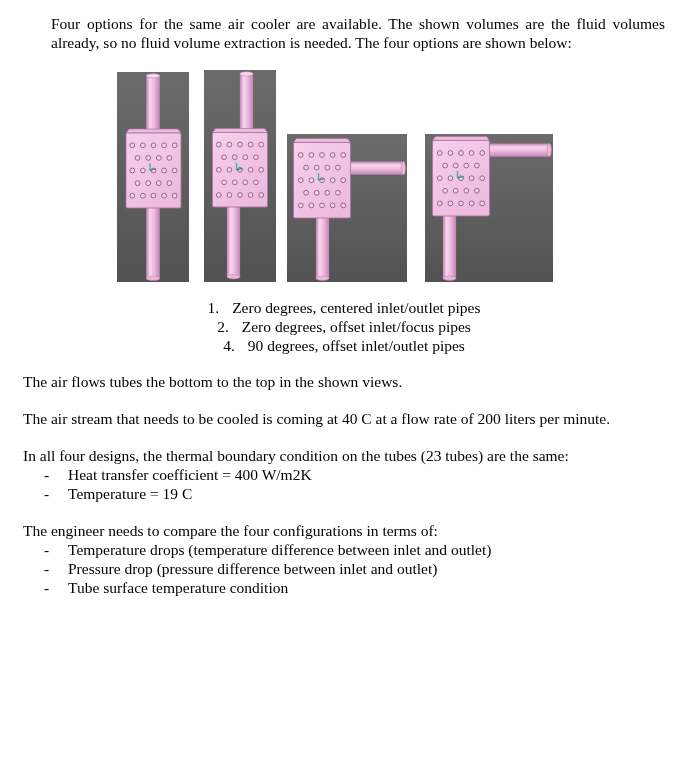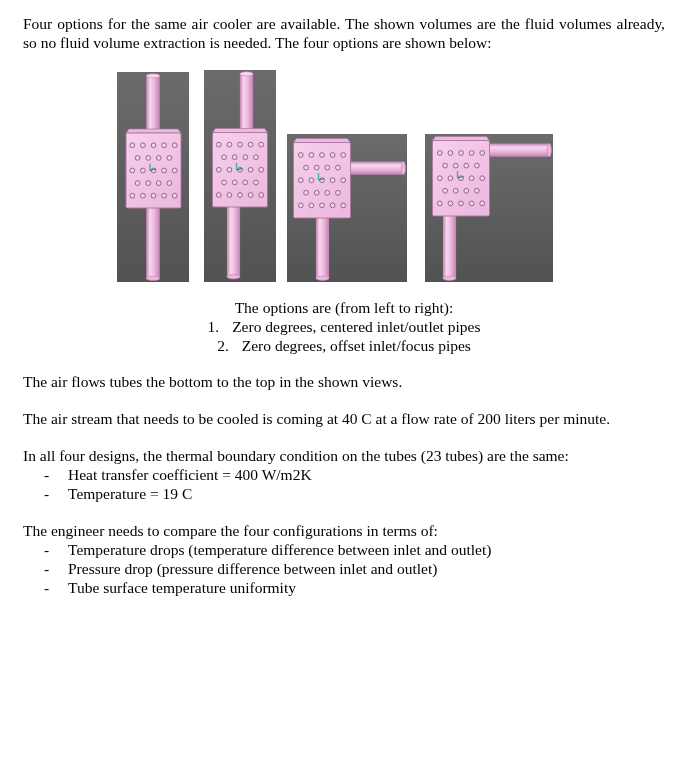--- a/index.html
+++ b/index.html
@@ -8,21 +8,21 @@
     height: 779px;
     overflow: hidden;
     background: var(--page-bg, #ffffff);
     color: var(--text, #000000);
     font-family: "Liberation Serif", serif;
     font-size: 15.5px;
     line-height: 19px;
   }
   .page { padding: 14px 23px 0 23px; }
   .para { margin: 0 0 18px 0; }
-  .justify { text-align: justify; }
+  .justify { text-align: justify; margin-left: 28px; }
 
   .figure-row {
     display: flex;
     align-items: flex-end;
     margin: 16px 0 16px 94px;
   }
   .cad { display: block; flex: 0 0 auto; }
   .gap1 { margin-left: 15px; }
   .gap2 { margin-left: 11px; }
   .gap3 { margin-left: 18px; }
@@ -242,37 +242,37 @@
         <g>
           <line x1="32.5" y1="44" x2="32.5" y2="37" style="stroke:var(--axis-teal);stroke-width:1.4"></line>
           <line x1="32.5" y1="44" x2="38.5" y2="42.5" style="stroke:#1e8e74;stroke-width:1.2"></line>
         </g>
       </g>
     </svg>
 
   </div>
 
   <div class="options-block">
-    <div>The options are (from left to right):</div>
     <div class="option-line"><span class="opt-num">1.</span><span>Zero degrees, centered inlet/outlet pipes</span></div>
     <div class="option-line"><span class="opt-num">2.</span><span>Zero degrees, offset inlet/focus pipes</span></div>
+    <div class="option-line"><span class="opt-num">4.</span><span>90 degrees, offset inlet/outlet pipes</span></div>
   </div>
 
   <p class="para">The air flows tubes the bottom to the top in the shown views.</p>
 
 
   <p class="para">The air stream that needs to be cooled is coming at 40 C at a flow rate of 200 liters per minute.</p>
 
   <div class="list-block">
     <div>In all four designs, the thermal boundary condition on the tubes (23 tubes) are the same:</div>
     <div class="bullet-line"><span class="dash">-</span><span>Heat transfer coefficient = 400 W/m2K</span></div>
     <div class="bullet-line"><span class="dash">-</span><span>Temperature = 19 C</span></div>
   </div>
 
 
   <div class="list-block">
     <div>The engineer needs to compare the four configurations in terms of:</div>
     <div class="bullet-line"><span class="dash">-</span><span>Temperature drops (temperature difference between inlet and outlet)</span></div>
     <div class="bullet-line"><span class="dash">-</span><span>Pressure drop (pressure difference between inlet and outlet)</span></div>
-    <div class="bullet-line"><span class="dash">-</span><span>Tube surface temperature uniformity</span></div>
+    <div class="bullet-line"><span class="dash">-</span><span>Tube surface temperature condition</span></div>
   </div>
 
 </div>
 
 </body></html>

